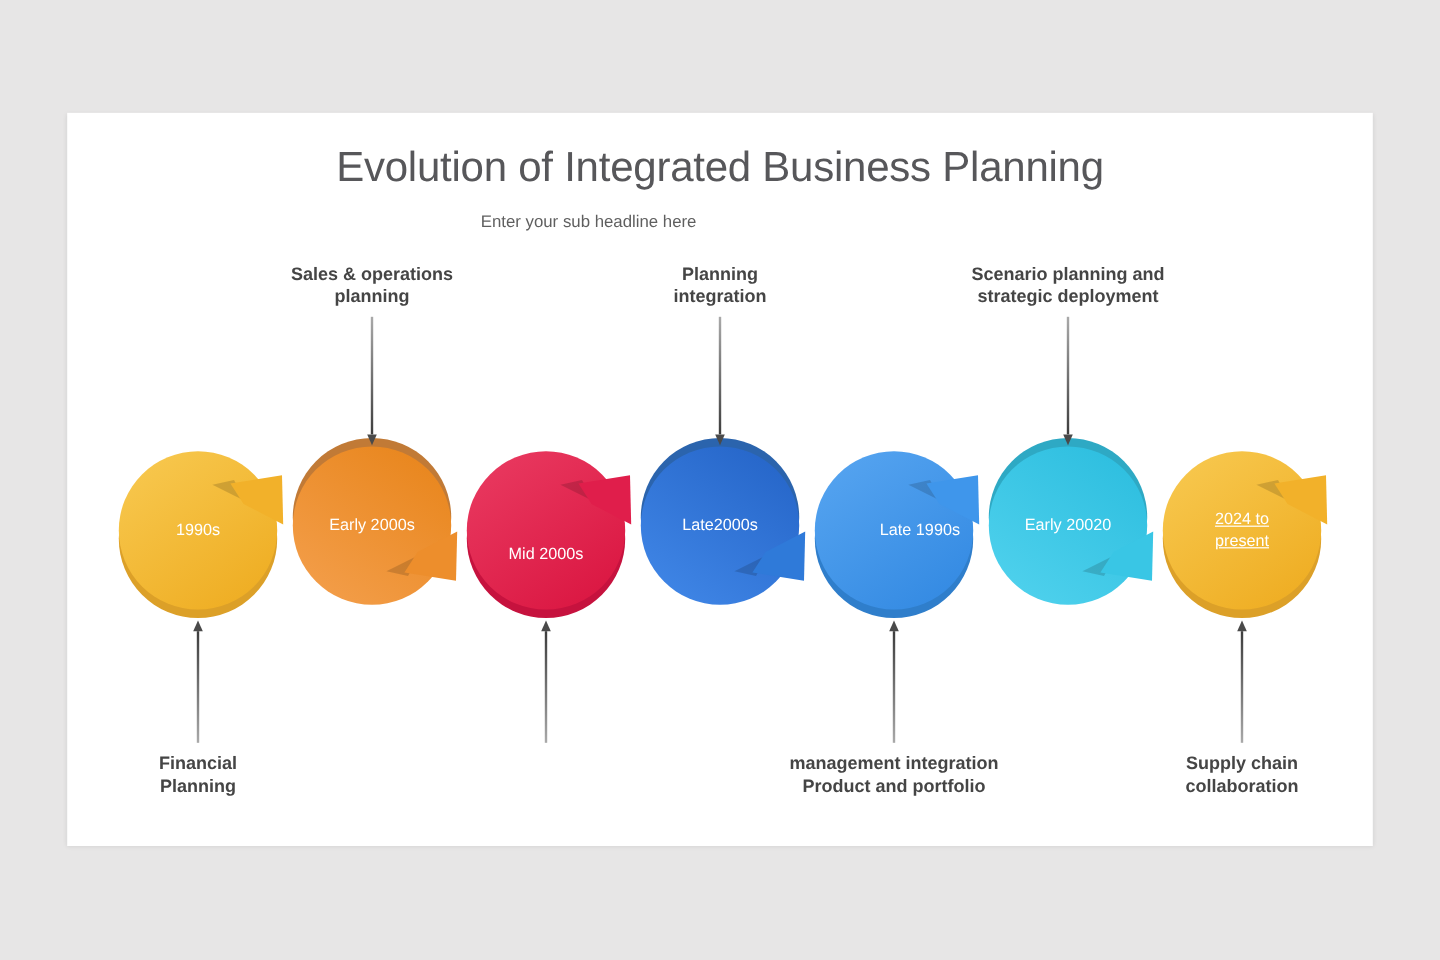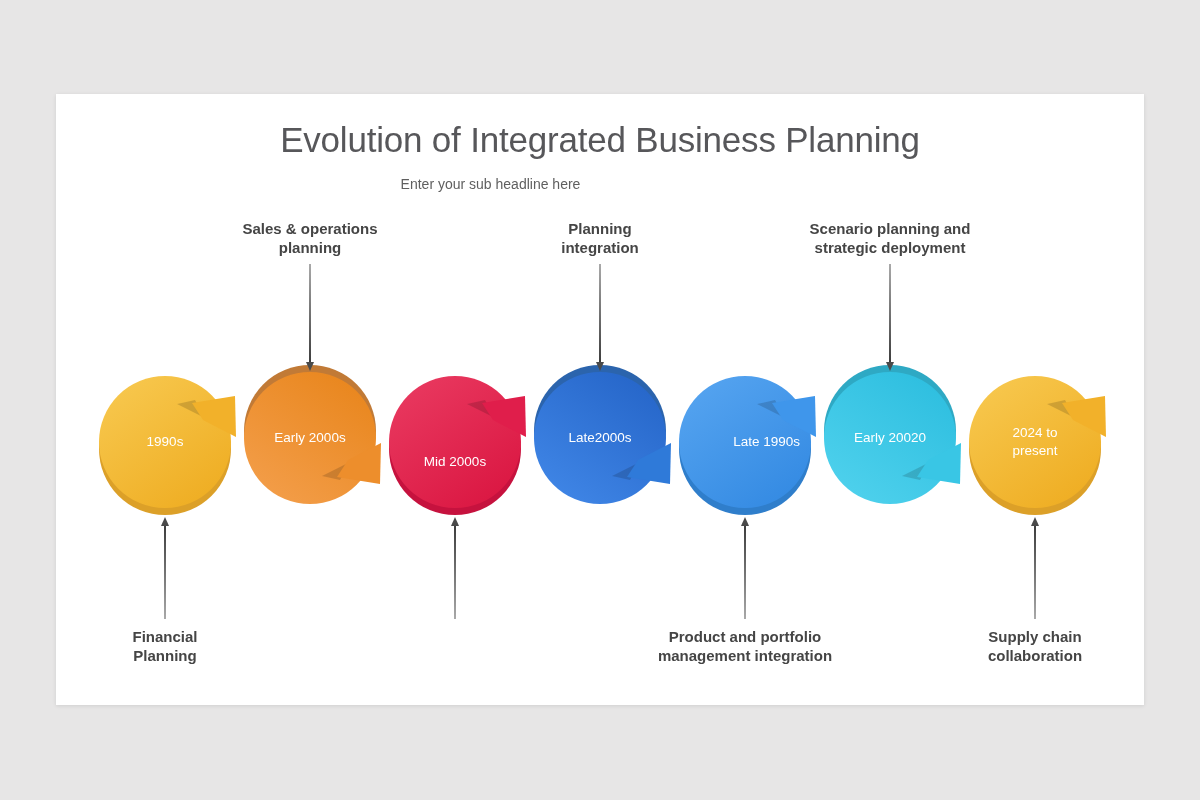--- a/index.html
+++ b/index.html
@@ -166,22 +166,22 @@
             <polygon points="106,42 116,60 88,46" fill="rgba(0,0,0,0.15)"></polygon>
             <polygon points="103,45 146,38 147,79 114,62" fill="#3F96EB"></polygon>
           </svg>
         </div>
         <div class="period" style="left:690px;top:410px;align-items:flex-end;">
           <div>Late 1990s</div>
         </div>
         <div class="arrowhead up" style="left:740.5px;top:517px;"></div>
         <div class="conn-line to-circle-up" style="left:744.25px;top:526px;height:93px;"></div>
         <div class="ms-label" style="left:615px;top:627px;">
+          <div>management integration</div>
           <div>Product and portfolio</div>
-          <div>management integration</div>
         </div>
       </div>
       <div class="milestone">
         <div style="position:absolute;left:814px;top:352px;width:160px;height:170px;">
           <svg class="shape flip" width="160" height="170" viewBox="0 0 160 170">
             <defs>
               <linearGradient id="grad5" x1="0" y1="0" x2="0.7" y2="1">
                 <stop offset="0" stop-color="#52D3EE"></stop>
                 <stop offset="1" stop-color="#2FBFE0"></stop>
               </linearGradient>
@@ -210,21 +210,21 @@
                 <stop offset="0" stop-color="#F8CA52"></stop>
                 <stop offset="1" stop-color="#EFAE24"></stop>
               </linearGradient>
             </defs>
             <ellipse cx="76" cy="91" rx="66" ry="66" fill="#DCA028"></ellipse>
             <circle cx="76" cy="84" r="66" fill="url(#grad6)"></circle>
             <polygon points="106,42 116,60 88,46" fill="rgba(0,0,0,0.15)"></polygon>
             <polygon points="103,45 146,38 147,79 114,62" fill="#F2B12A"></polygon>
           </svg>
         </div>
-        <div class="period" style="left:980px;top:410px;">
+        <div class="period" style="left:980px;top:410px;text-decoration:underline;">
           <div>2024 to</div>
           <div>present</div>
         </div>
         <div class="arrowhead up" style="left:1030.5px;top:517px;"></div>
         <div class="conn-line to-circle-up" style="left:1034.25px;top:526px;height:93px;"></div>
         <div class="ms-label" style="left:905px;top:627px;">
           <div>Supply chain</div>
           <div>collaboration</div>
         </div>
       </div>

